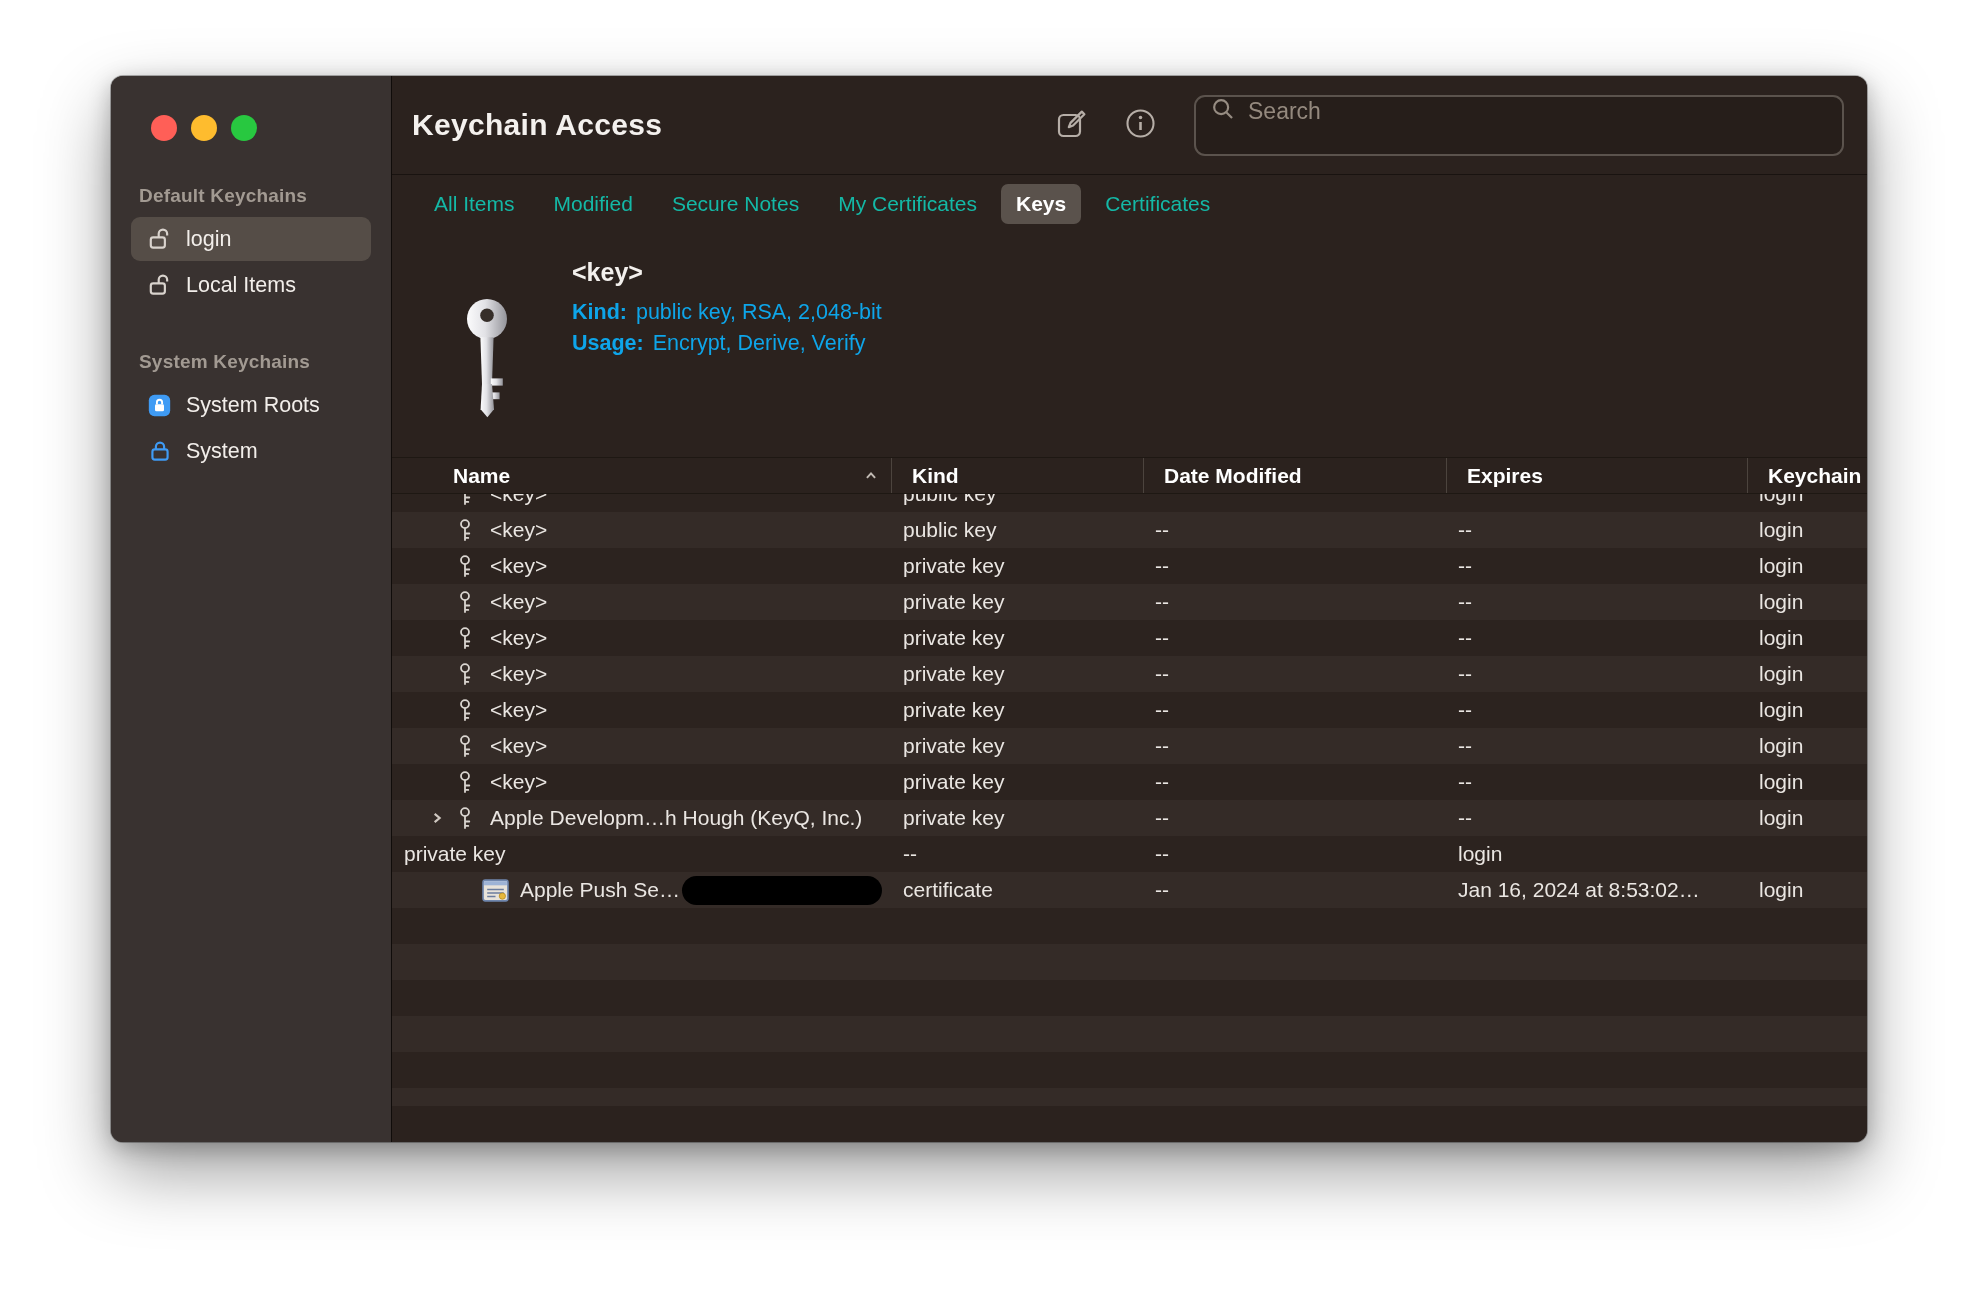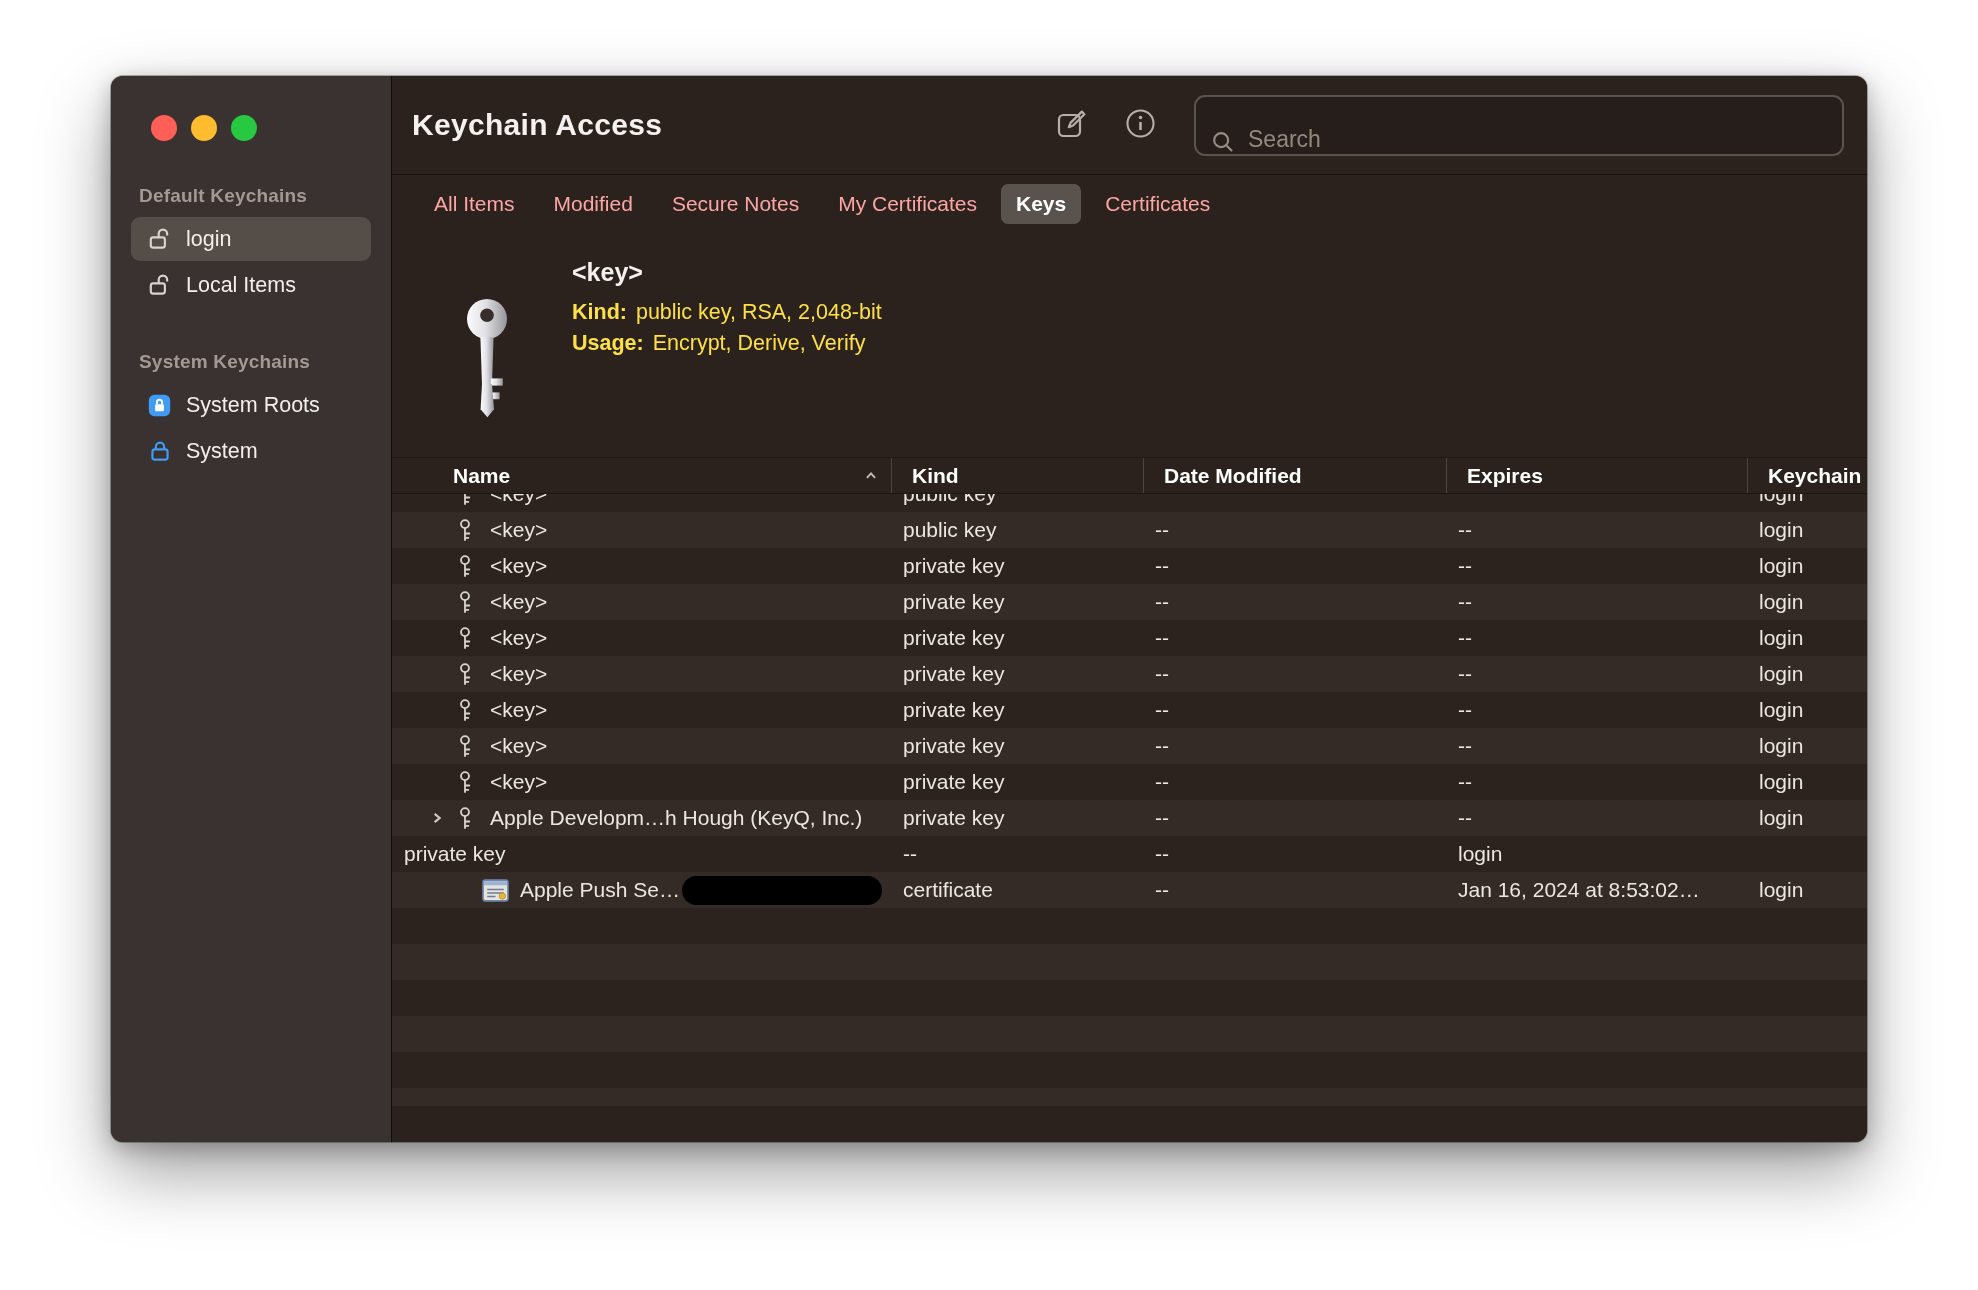--- a/index.html
+++ b/index.html
@@ -33,33 +33,33 @@
   .icon svg{display:block}
 
   
   .main{flex:1;display:flex;flex-direction:column;background:var(--window-bg);min-width:0}
 
   .toolbar{height:99px;flex:none;display:flex;align-items:center;padding:0 23px 0 20px;border-bottom:1px solid var(--border-strong)}
   .toolbar h1{margin:0;font-size:30px;font-weight:700;color:#f4f1ee;letter-spacing:.3px}
   .toolbar-actions{margin-left:auto;display:flex;align-items:center;gap:38px}
   .tb-btn{background:none;border:none;padding:0;color:#b6aea7;cursor:default}
   .search{width:650px;height:61px;border:2px solid var(--search-border);border-radius:11px;background:rgba(0,0,0,.10);
-    display:flex;align-items:flex-end;padding:0 15px;gap:11px;color:#968c82}
+    display:flex;align-items:flex-start;padding:0 15px;gap:11px;color:#968c82}
   .search input{flex:1;background:transparent;border:none;outline:none;color:#e9e5e1;font-size:23px;font-family:inherit;min-width:0}
   .search input::placeholder{color:#94897e}
 
   .tabs{height:57px;flex:none;display:flex;align-items:center;padding-left:27px;gap:9px}
-  .tab{background:transparent;border:none;font-family:inherit;font-size:21px;color:#fca5a5;padding:8px 15px;border-radius:7px;cursor:default}
+  .tab{background:transparent;border:none;font-family:inherit;font-size:21px;color:#14b8a6;padding:8px 15px;border-radius:7px;cursor:default}
   .tab.selected{background:var(--tab-selected-bg);color:#ffffff;font-weight:600}
 
   .detail{height:225px;flex:none;display:flex;padding-left:60px}
   .big-key{margin-top:26px;flex:none}
   .detail-text{margin-left:50px;padding-top:26px}
   .detail-title{font-size:25px;font-weight:700;color:#f3f0ed;margin:0 0 10px}
-  .detail-line{font-size:21.5px;line-height:31px;color:#fde047}
+  .detail-line{font-size:21.5px;line-height:31px;color:#0ea5e9}
   .detail-line .b{font-weight:700;margin-right:9px}
 
   .thead{height:37px;flex:none;display:grid;grid-template-columns:var(--cols);align-items:stretch;
     border-top:1px solid #1e1813;border-bottom:1px solid #1e1813;font-size:21px;font-weight:700;color:#ffffff}
   .th{position:relative;display:flex;align-items:center;padding-left:20px;white-space:nowrap;overflow:hidden}
   .th + .th{border-left:1px solid var(--column-line)}
   .th:first-child{padding-left:61px}
   .th .sort{position:absolute;right:13px;top:50%;transform:translateY(-50%);color:#c1bab3}
 
   .rows{height:612px;flex:none;overflow:hidden}

